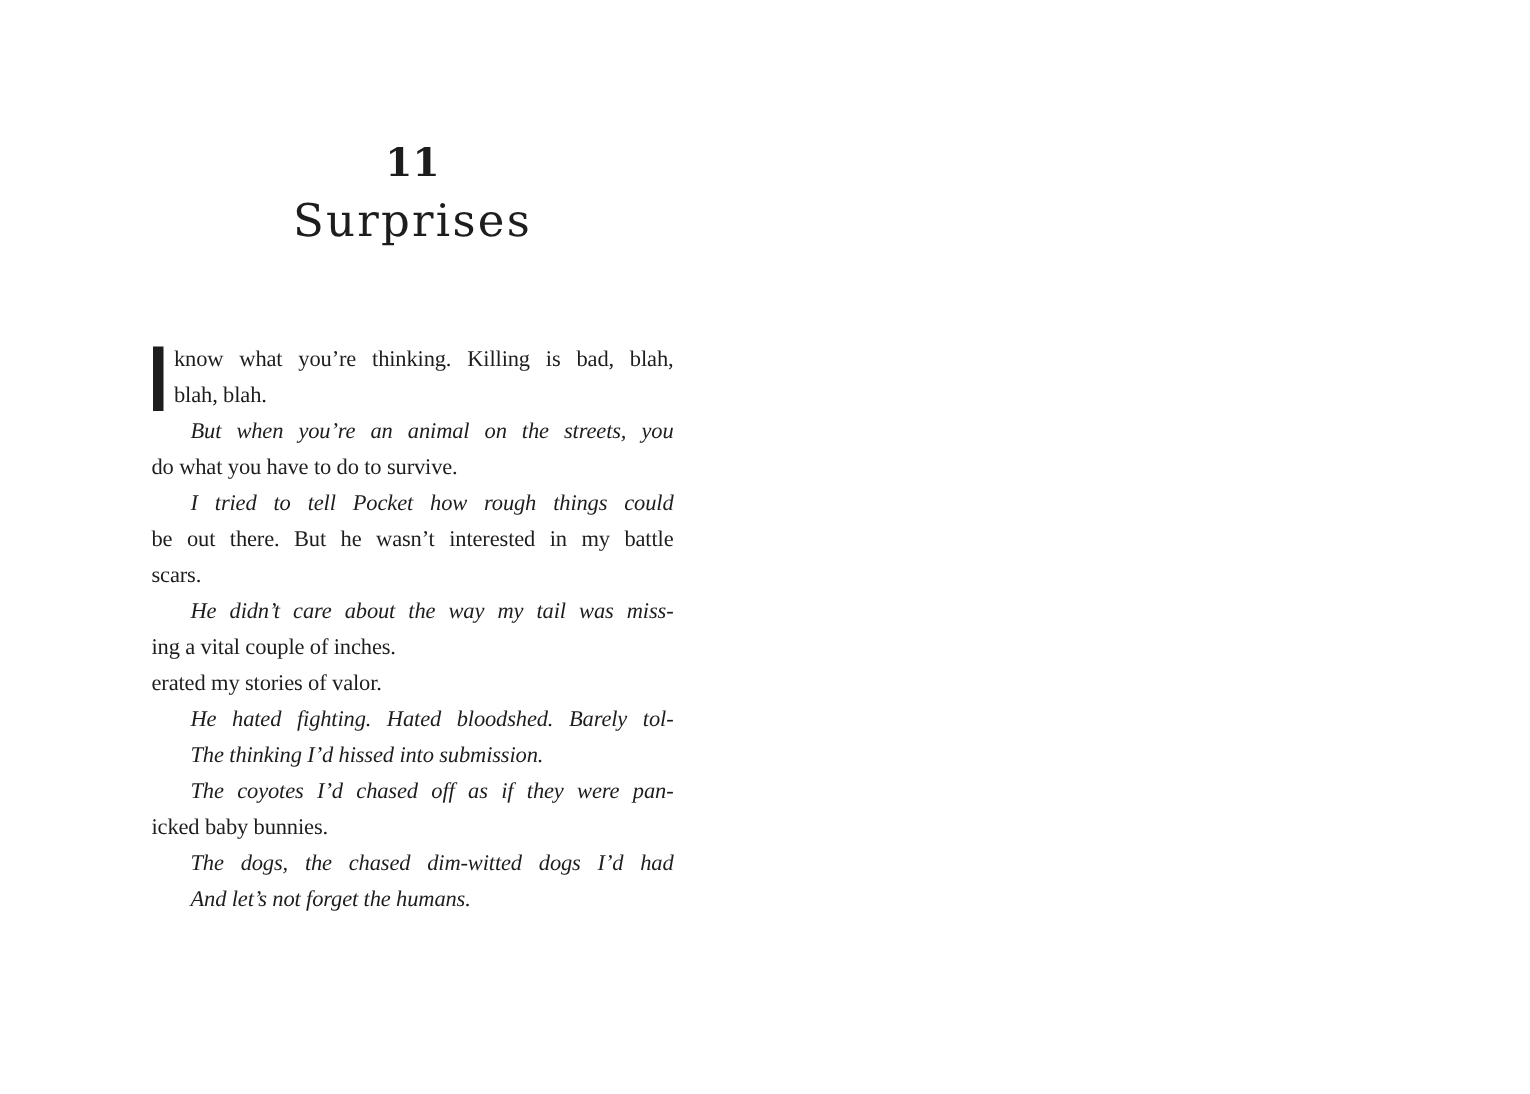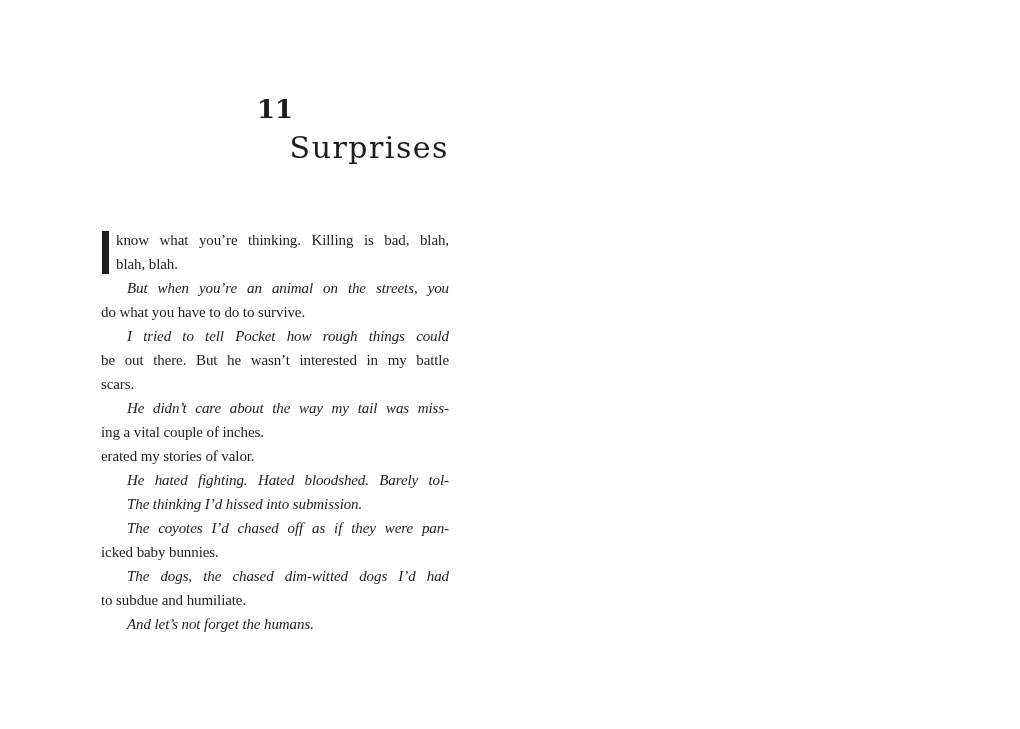--- a/index.html
+++ b/index.html
@@ -3,21 +3,21 @@
 <meta charset="utf-8">
 <style>
   html,body{margin:0;padding:0;background:#ffffff;}
   .spread{position:relative;width:1020px;height:729px;background:#ffffff;overflow:hidden;
           font-family:"Liberation Serif",serif;color:#1d1d1d;}
   .page{position:absolute;top:0;height:729px;width:510px;}
   .page.left{left:0;margin-left:21px;} .page.right{left:510px;}
 
   .chapnum{position:absolute;left:80px;top:95px;width:348px;text-align:center;
            font-family:"DejaVu Serif",serif;font-weight:700;font-size:26px;line-height:28px;}
-  .chaptitle{position:absolute;left:80px;top:131px;width:348px;text-align:right;
+  .chaptitle{position:absolute;left:80px;top:131px;width:348px;text-align:center;
            font-family:"DejaVu Serif",serif;font-weight:400;font-size:30px;line-height:34px;letter-spacing:1.5px;}
 
   .body-col{position:absolute;left:80px;top:228px;width:348px;font-size:15px;line-height:24px;letter-spacing:-0.1px;}
   .line{min-height:24px;}
   .line.in{padding-left:26px;font-style:italic;}
   .line.j{text-align:justify;text-align-last:justify;}
   .para1{height:48px;overflow:hidden;}
   .dropcap{float:left;width:7px;height:43px;margin:3px 7px 0 1px;background:#1d1d1d;
            color:transparent;overflow:hidden;font-size:40px;}
 </style>
@@ -42,21 +42,20 @@
       <div class="line j">be out there. But he wasn’t interested in my battle</div>
       <div class="line">scars.</div>
       <div class="line in j">He didn’t care about the way my tail was miss-</div>
       <div class="line">ing a vital couple of inches.</div>
       <div class="line">erated my stories of valor.</div>
       <div class="line in j">He hated fighting. Hated bloodshed. Barely tol-</div>
       <div class="line in">The thinking I’d hissed into submission.</div>
       <div class="line in j">The coyotes I’d chased off as if they were pan-</div>
       <div class="line">icked baby bunnies.</div>
       <div class="line in j">The dogs, the chased dim-witted dogs I’d had</div>
-      <div class="line">to subdue and humiliate.</div>
       <div class="line in">And let’s not forget the humans.</div>
     </div>
   </div>
 
   <div class="page right">
 
     
 
     
 

